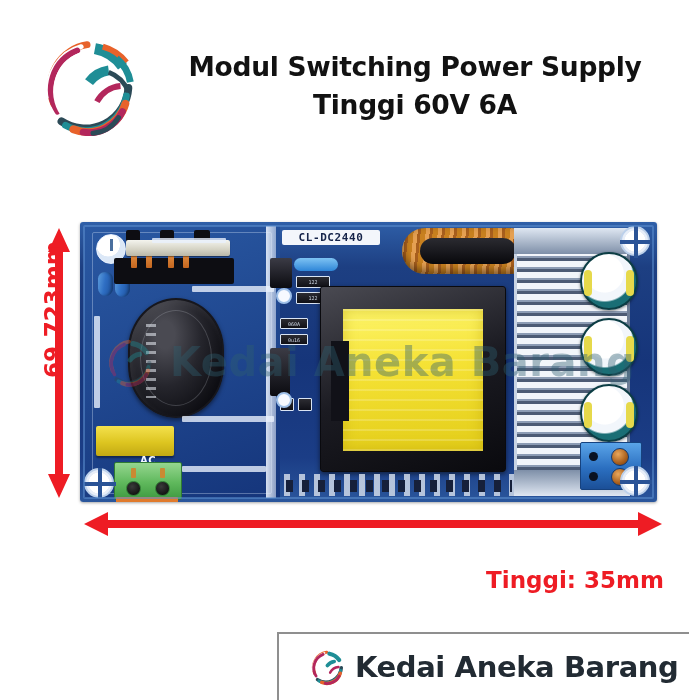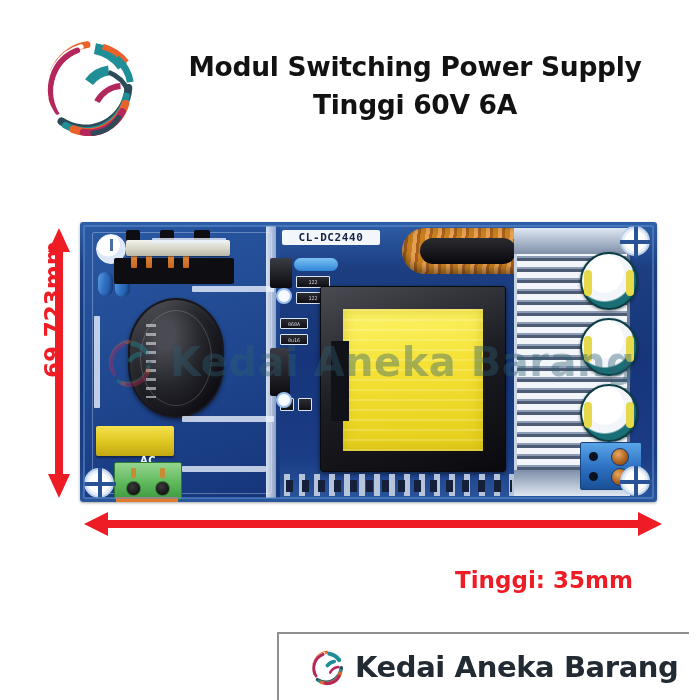--- a/index.html
+++ b/index.html
@@ -217,21 +217,21 @@
     transform: rotate(-90deg); transform-origin: center center;
     font-family:"DejaVu Sans", sans-serif; font-weight:700; font-size: 23px;
     color:#ee1c24; text-align:center; white-space:nowrap;
   }
   #h-label {
     position:absolute; left: 180px; top: 532px; width: 380px; text-align:center;
     font-family:"DejaVu Sans", sans-serif; font-weight:700; font-size: 24px;
     color:#ee1c24; white-space:nowrap;
   }
   #height-note {
-    position:absolute; left: 424px; top: 567px; width: 240px; text-align:center;
+    position:absolute; left: 424px; top: 567px; width: 240px; text-align:right;
     font-family:"DejaVu Sans", sans-serif; font-weight:700; font-size: 23px;
     color:#ee1c24; white-space:nowrap;
   }
 
   
   #footer-box {
     position:absolute; left: 277px; top: 632px; width: 412px; height: 68px;
     background:#ffffff; border: 2px solid #8f8f8f; border-bottom: none; border-right: none;
     display:flex; align-items:center; padding-left: 28px; gap: 6px;
   }

